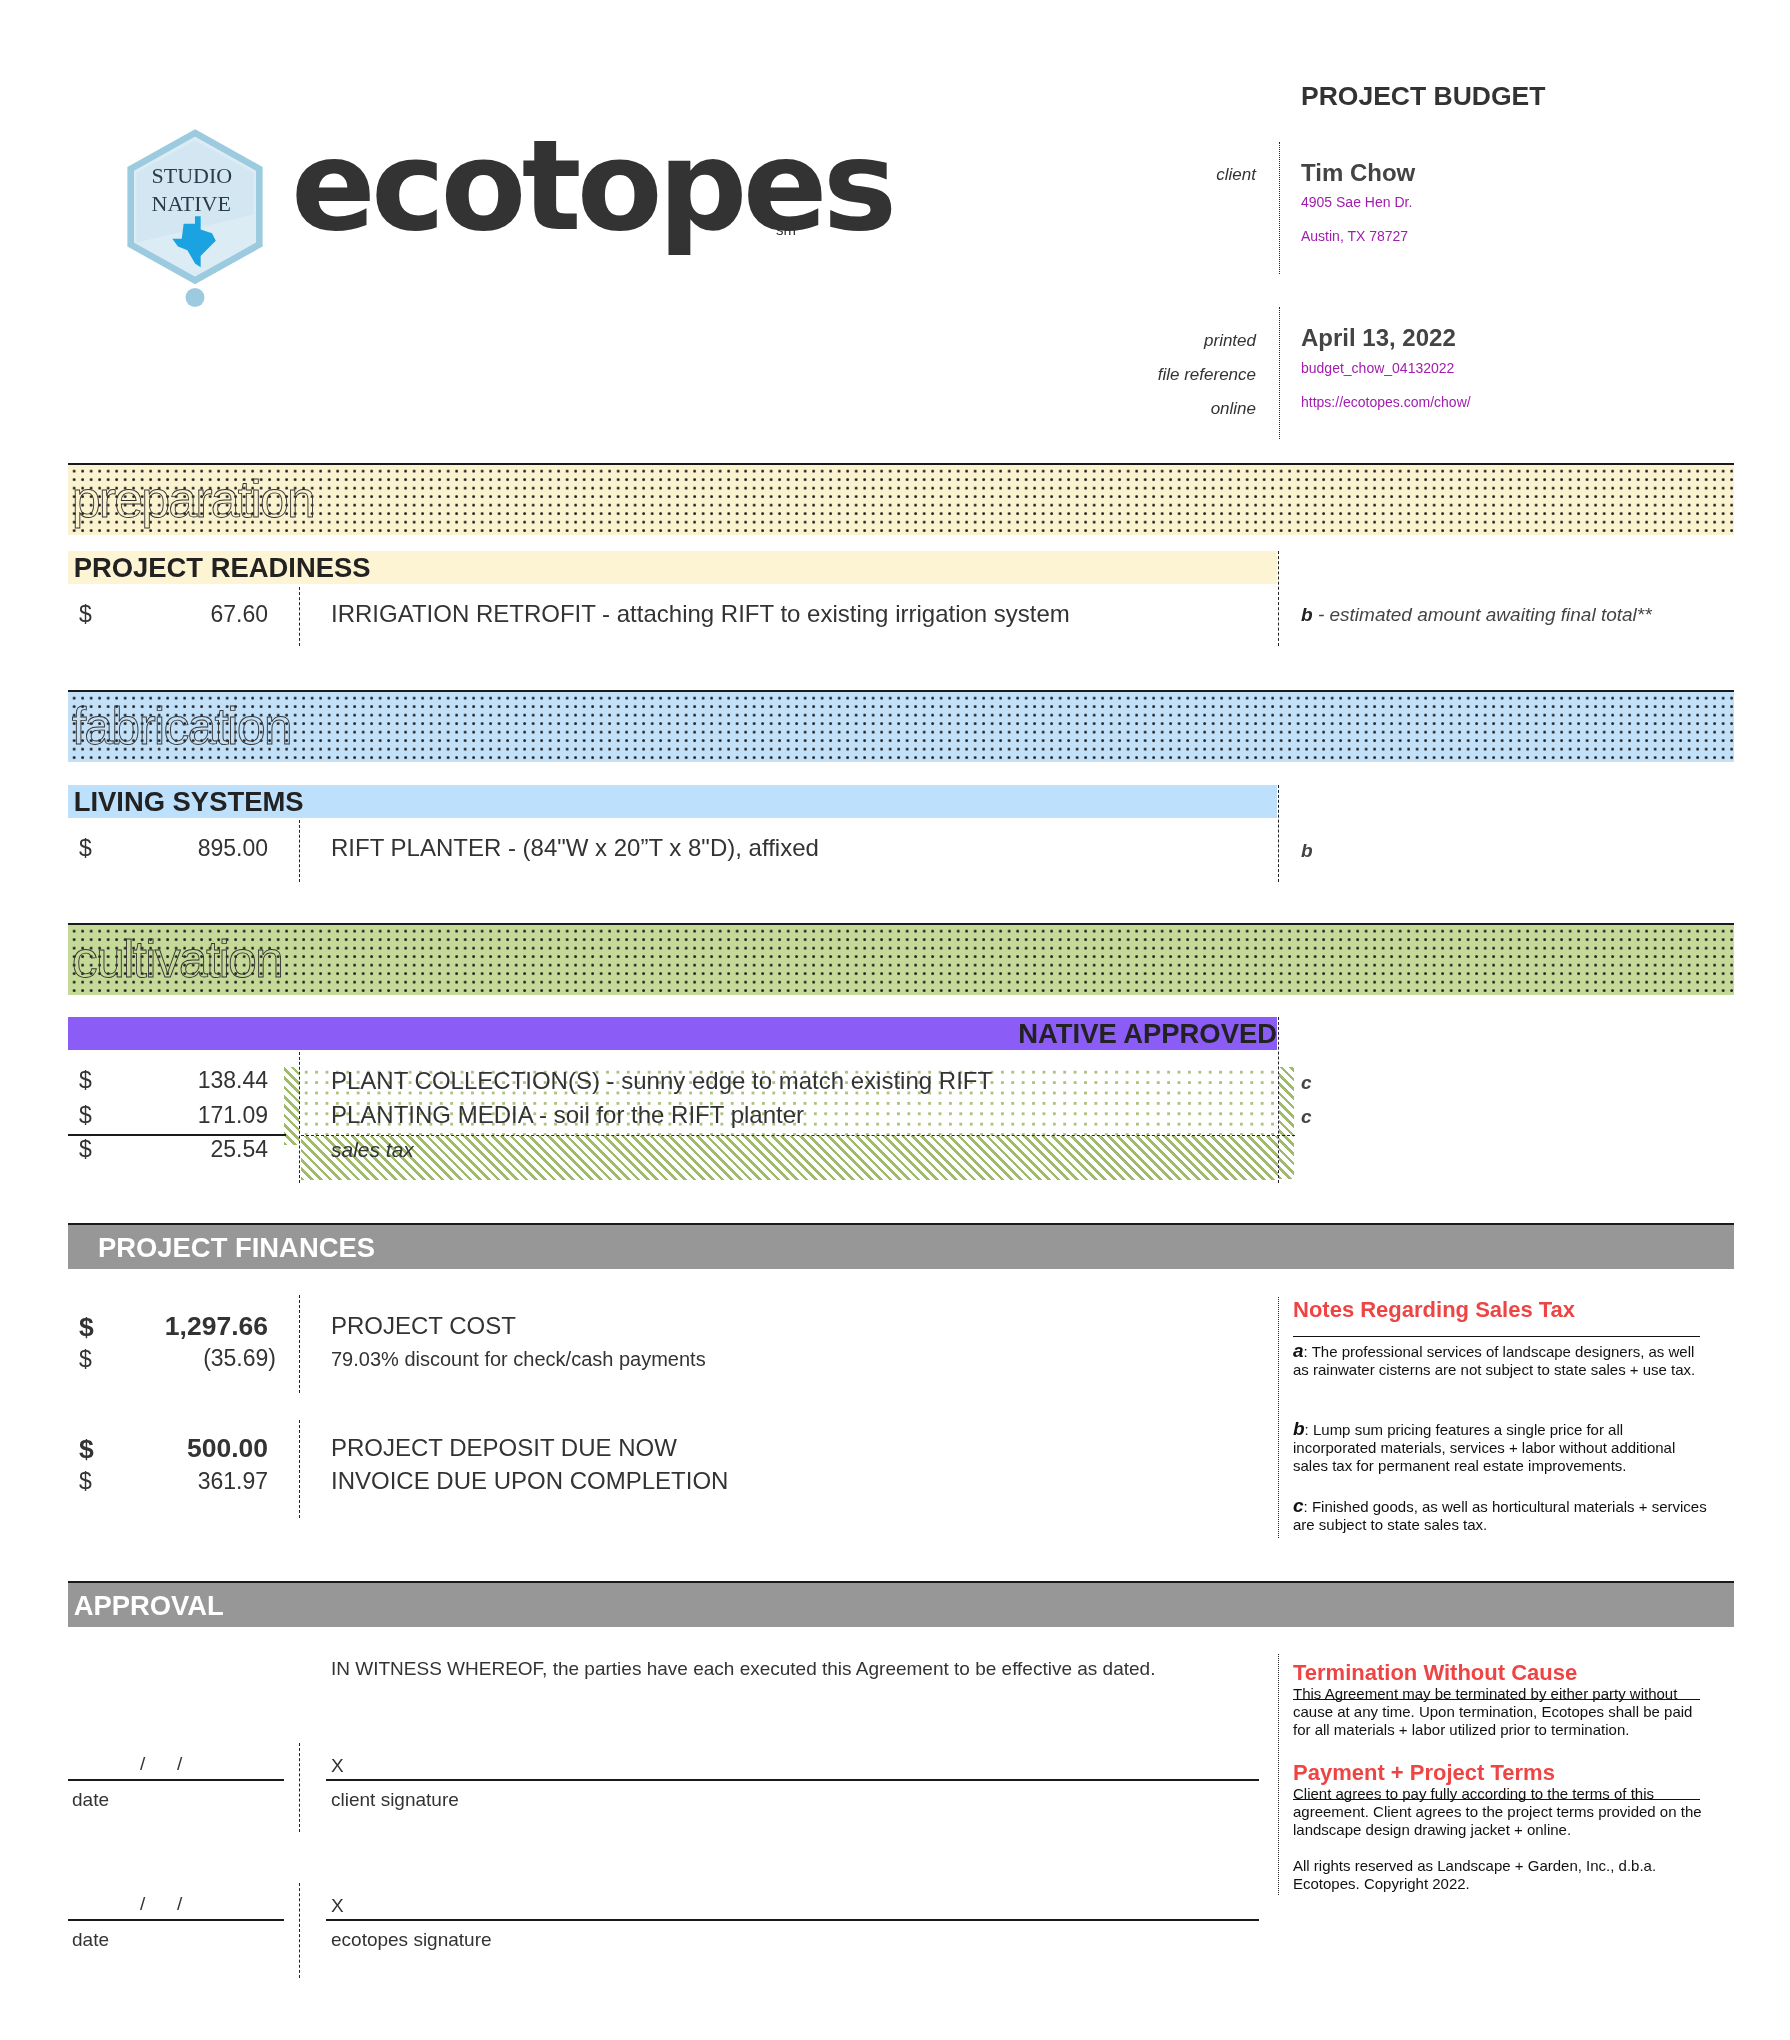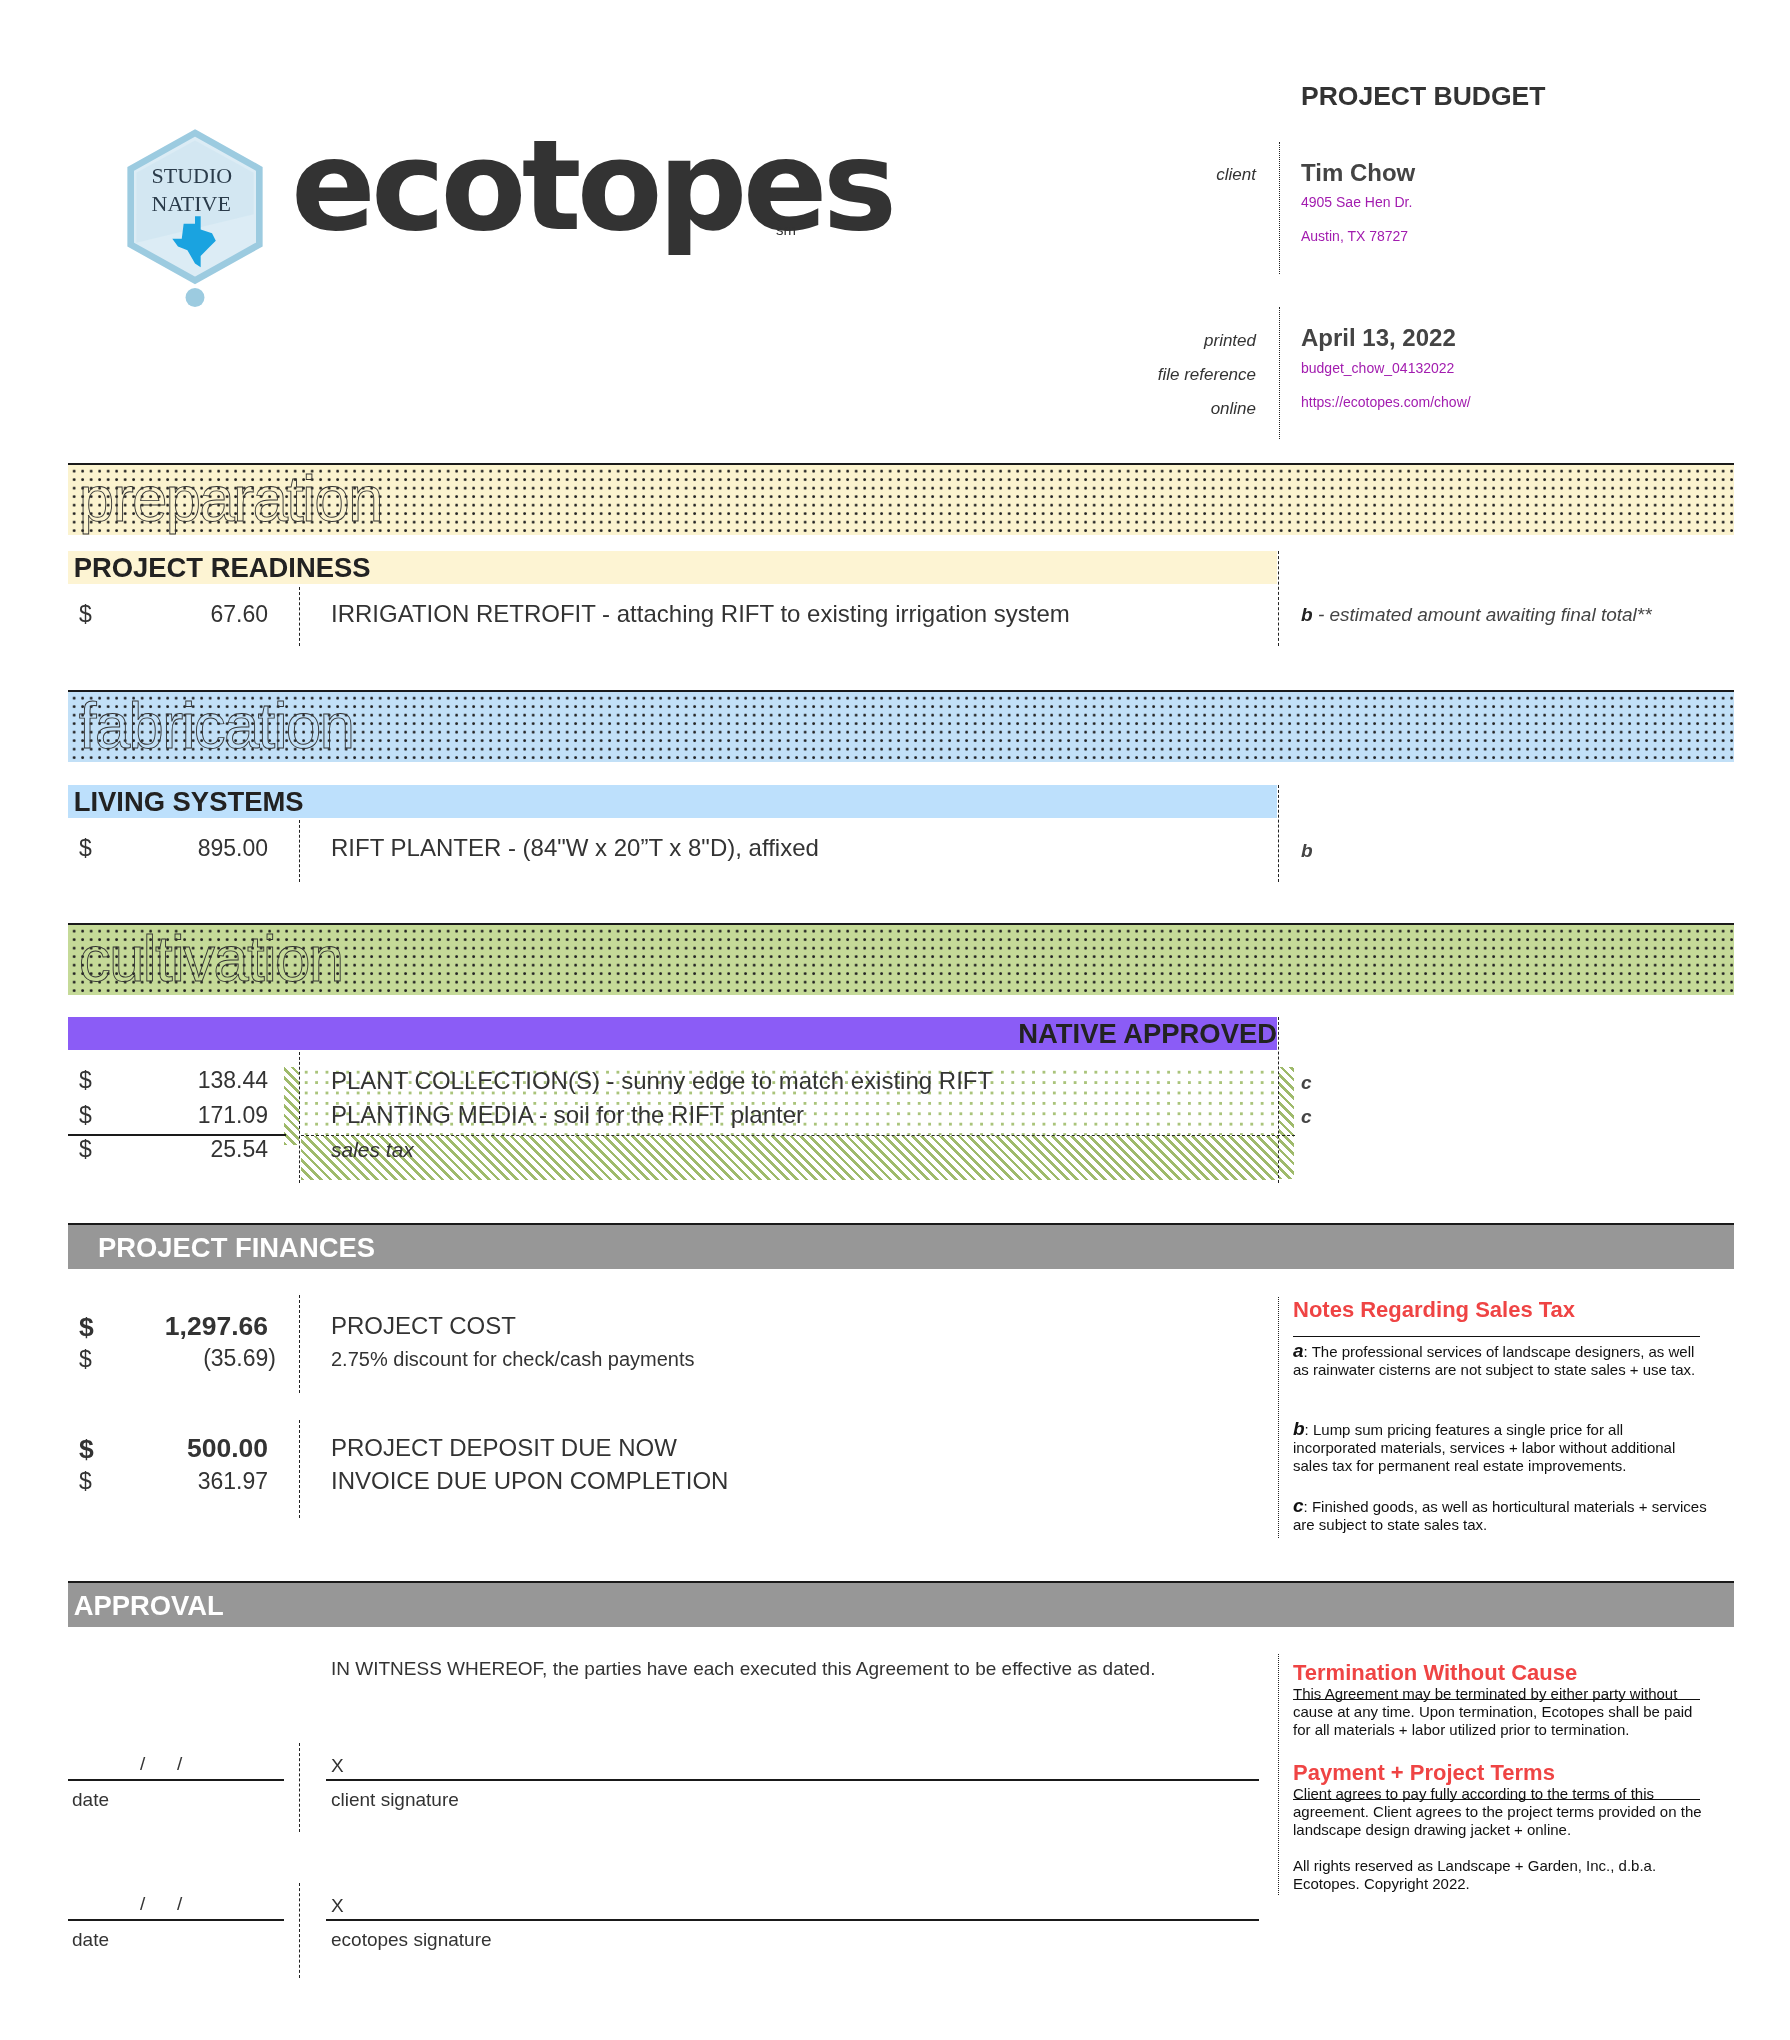--- a/index.html
+++ b/index.html
@@ -19,22 +19,22 @@
   .doc-title { left: 1301px; top: 81px; font-size: 26.5px; font-weight: bold; color: #333; }
   .meta-label { width: 189px; text-align: right; font-style: italic; font-size: 17px; color: #333; }
   .meta-val { font-size: 14px; color: #a21caf; }
   .meta-val.strong { font-weight: bold; font-size: 24px; color: #444; }
 
   
   .banner { left: 68px; width: 1666px; border-top: 2.8px solid #1a1a1a; }
   .banner .dots { position: absolute; inset: 0;
      background-image: radial-gradient(circle, #222 1.2px, transparent 1.5px);
      background-size: 8.5px 8.5px; background-position: 1.9px 1.9px; }
-  .banner .title { position: absolute; left: 3.8px; top: 0; font-size: 64px; line-height: 68px;
-     color: transparent; -webkit-text-stroke: 0.9px #333; font-weight: 300; letter-spacing: -1.9px; margin-left: 7px;}
+  .banner .title { position: absolute; left: 3.8px; top: 0; font-size: 52px; line-height: 68px;
+     color: transparent; -webkit-text-stroke: 0.9px #333; font-weight: 300; letter-spacing: -1.9px;}
   .subhead { left: 68px; width: 1209px; height: 33px; font-size: 27.4px; font-weight: bold; color: #222;
              line-height: 34px; padding-left: 5.7px; box-sizing: border-box; }
 
   .cur { left: 79px; font-size: 23px; color: #333; }
   .amt { width: 189px; left: 79px; text-align: right; font-size: 23px; color: #333; }
   .desc { left: 331px; font-size: 24px; color: #333; white-space: nowrap; }
   .note-b { left: 1301px; font-size: 19px; font-style: italic; color: #444; }
   .note-b b { color: #222; }
 
   
@@ -139,21 +139,21 @@
 <div class="abs desc" style="top:1138px;font-style:italic;font-size:21px;">sales tax</div>
 
 <div class="abs graybar" style="top:1223px;padding-left:30px;">PROJECT FINANCES</div>
 
 <div class="dash-v" style="left:299px;top:1295px;height:98px;"></div>
 <div class="abs cur" style="top:1312px;font-weight:bold;font-size:26.5px;">$</div>
 <div class="abs amt" style="top:1311px;font-weight:bold;font-size:26.5px;">1,297.66</div>
 <div class="abs desc" style="top:1312px;">PROJECT COST</div>
 <div class="abs cur" style="top:1346px;">$</div>
 <div class="abs amt" style="top:1345px;width:197px;">(35.69)</div>
-<div class="abs desc" style="top:1348px;font-size:20px;">2.75% discount for check/cash payments</div>
+<div class="abs desc" style="top:1348px;font-size:20px;">79.03% discount for check/cash payments</div>
 
 <div class="dash-v" style="left:299px;top:1420px;height:98px;"></div>
 <div class="abs cur" style="top:1434px;font-weight:bold;font-size:26.5px;">$</div>
 <div class="abs amt" style="top:1433px;font-weight:bold;font-size:26.5px;">500.00</div>
 <div class="abs desc" style="top:1434px;">PROJECT DEPOSIT DUE NOW</div>
 <div class="abs cur" style="top:1468px;">$</div>
 <div class="abs amt" style="top:1468px;">361.97</div>
 <div class="abs desc" style="top:1467px;">INVOICE DUE UPON COMPLETION</div>
 
 <div class="dash-v dot" style="left:1278px;top:1297px;height:241px;"></div>

